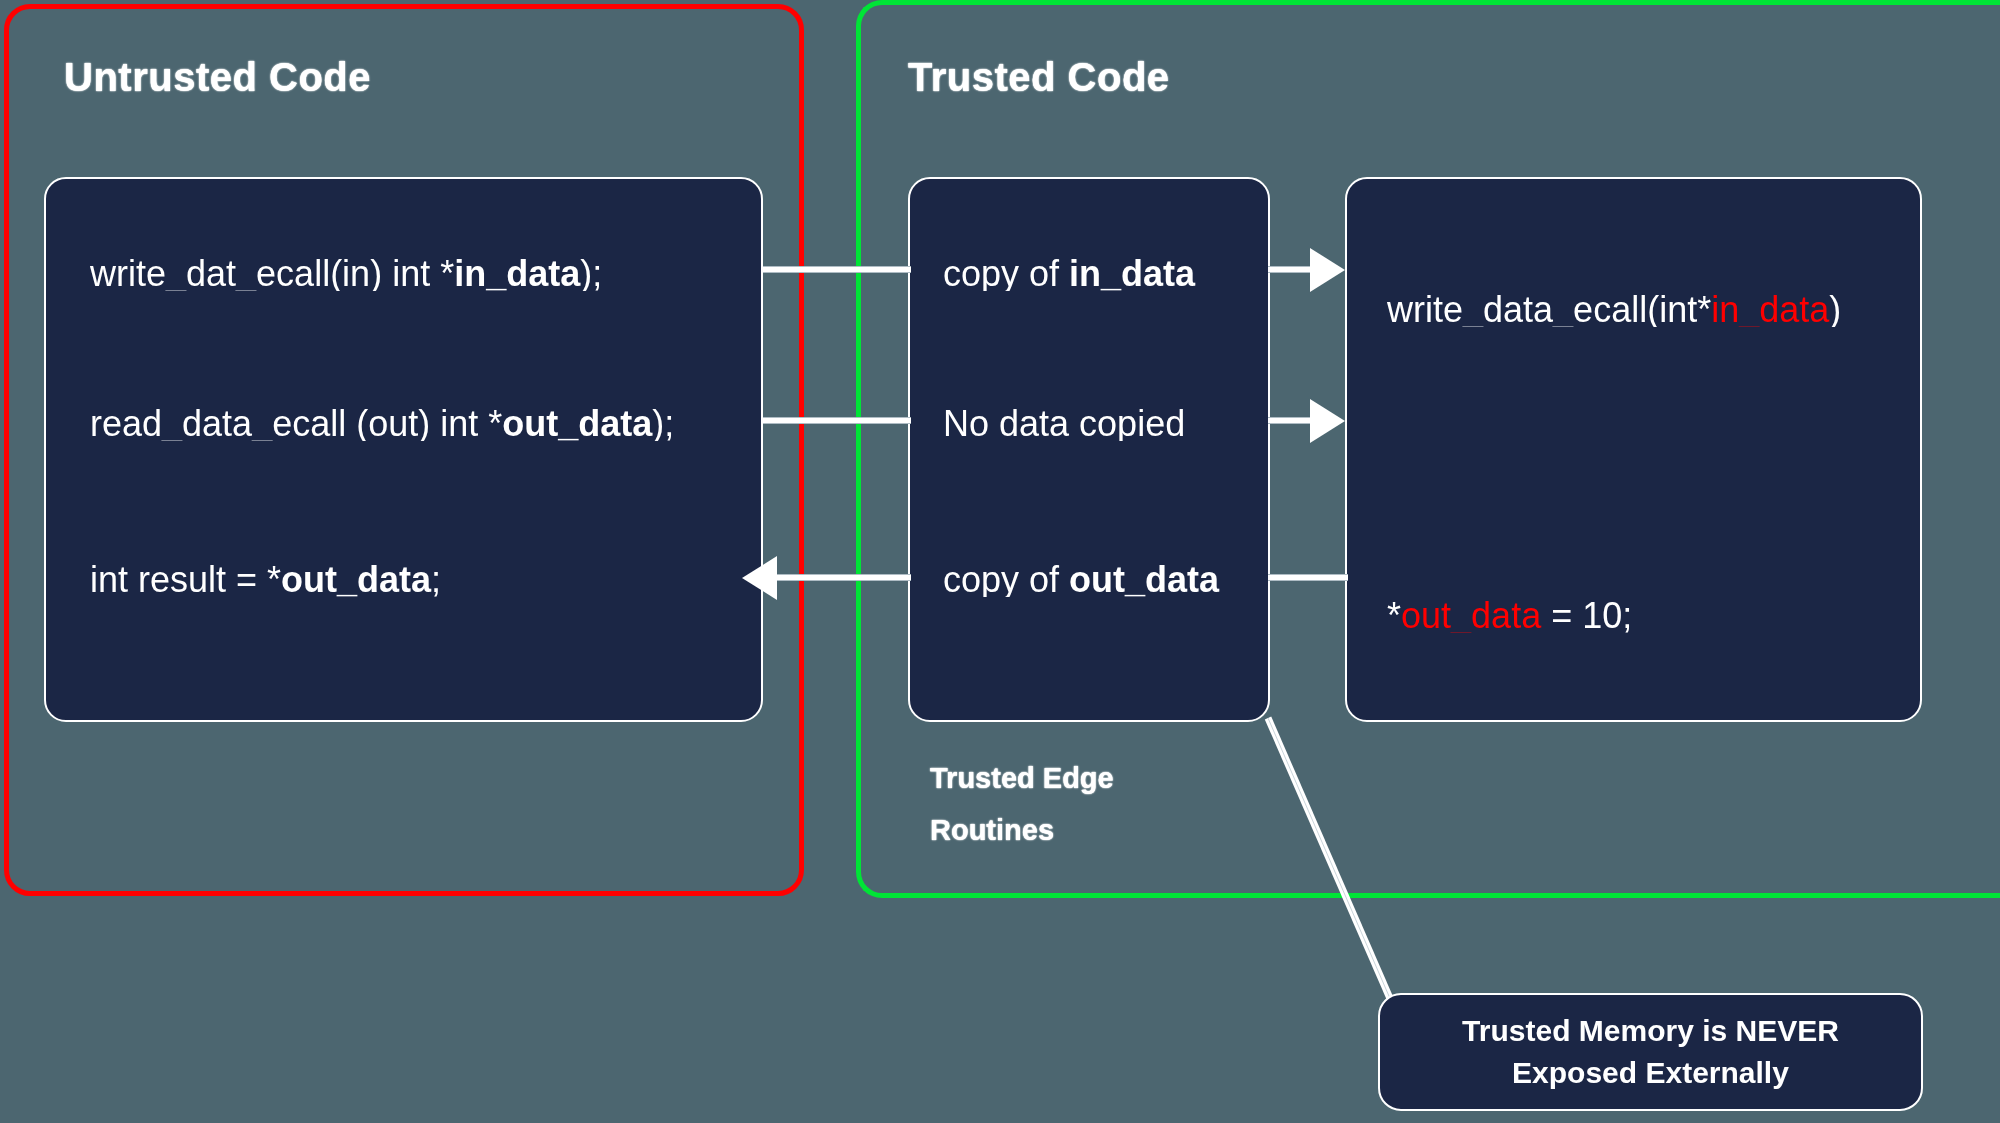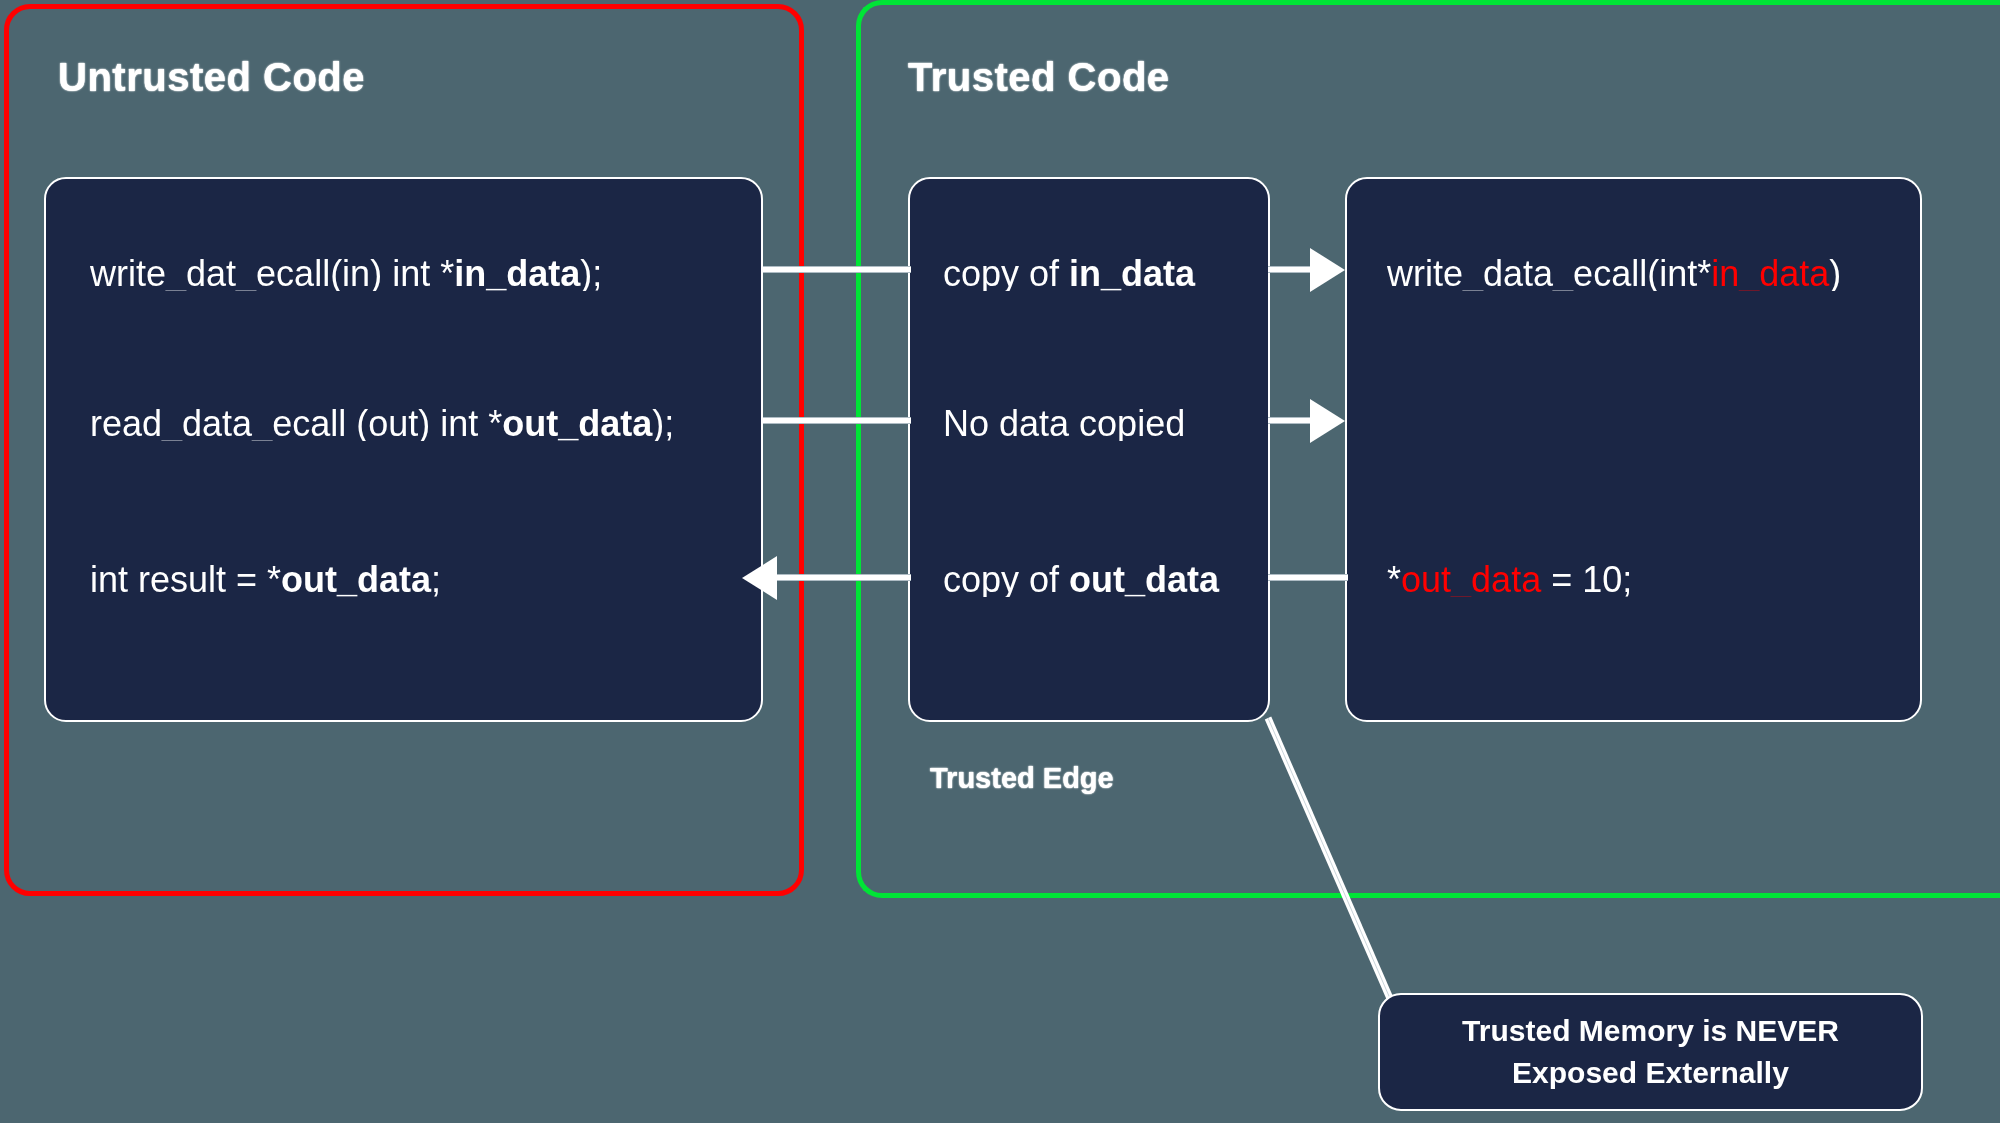--- a/index.html
+++ b/index.html
@@ -46,21 +46,21 @@
 
   .zone-title {
     position: absolute;
     color: #ffffff;
     font-size: 40px;
     font-weight: 700;
     letter-spacing: 0.5px;
     white-space: nowrap;
     text-shadow: 0 0 1px #ffffff, 0 0 2px #ffffff;
   }
-  #title-untrusted { left: 58px; top: 55px; }
+  #title-untrusted { left: 64px; top: 55px; }
   #title-trusted  { left: 908px; top: 55px; }
 
   
   .codebox {
     position: absolute;
     background: #1b2645;
     border: 2px solid #ffffff;
     border-radius: 22px;
     box-sizing: border-box;
   }
@@ -89,21 +89,21 @@
     width: 100%;
     box-sizing: border-box;
     color: #ffffff;
     font-size: 36px;
     line-height: 34px;
     white-space: nowrap;
     overflow: hidden;
   }
   #box-untrusted .line { padding-left: 44px; }
   #box-edge .line { padding-left: 33px; }
-  #box-trustedcode .line { padding-left: 40px; }
+  #box-trustedcode .line { padding-left: 40px; margin-top: 36px; }
 
   .row1 { top: 78px; }
   .row2 { top: 228px; }
   .row3 { top: 384px; }
 
   .b { font-weight: 700; }
   .red { color: #ff0000; }
 
   
   .hline {
@@ -238,20 +238,21 @@
   <div class="hline" id="conn-d"></div>
   <div class="hline" id="conn-e"></div>
   <div class="hline" id="conn-f"></div>
 
   <div class="arrow-right" id="arrow-1"></div>
   <div class="arrow-right" id="arrow-2"></div>
   <div class="arrow-left" id="arrow-3"></div>
 
   <div id="caption-edge">
     <div>Trusted Edge</div>
+    <div>Routines</div>
   </div>
 
   <svg id="leader-svg">
     <line x1="1268" y1="718" x2="1392" y2="1003" stroke="#ffffff" stroke-width="7"></line>
     <line x1="1268" y1="718" x2="1392" y2="1003" stroke="#c9d4da" stroke-width="1"></line>
   </svg>
 
   <div id="callout">
     <div id="callout-text">
       <div>Trusted Memory is NEVER</div>

